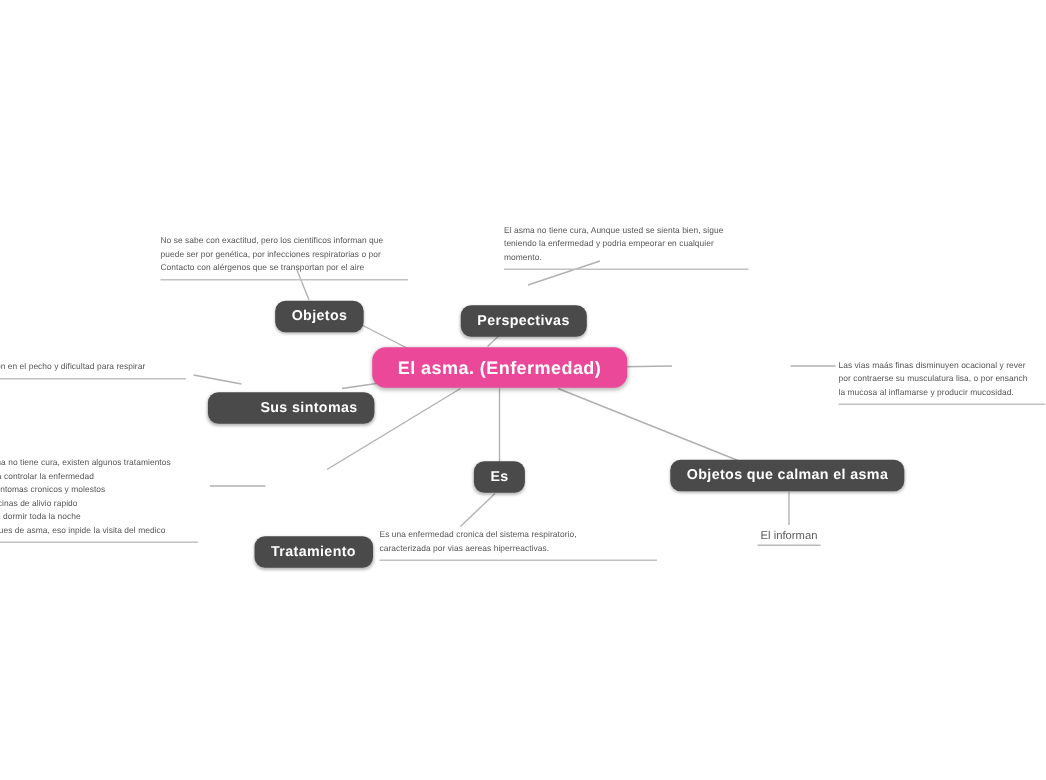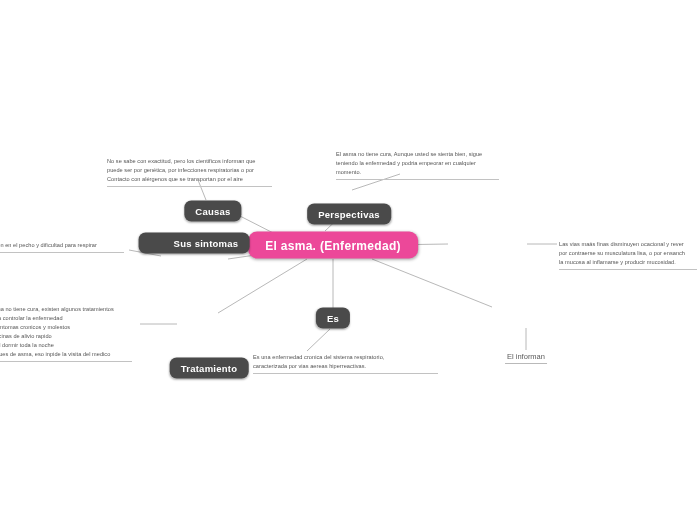--- a/index.html
+++ b/index.html
@@ -95,31 +95,32 @@
       <line x1="527" y1="244" x2="557" y2="244"></line>
       <line x1="161" y1="256" x2="129" y2="250"></line>
       <line x1="177" y1="324" x2="140" y2="324"></line>
       <line x1="330" y1="329" x2="307" y2="351"></line>
       <line x1="526" y1="328" x2="526" y2="350"></line>
     </g>
   </svg>
 
   <div class="node central" style="left:333px; top:245px;">El asma. (Enfermedad)</div>
 
-  <div class="node" style="left:213px; top:211px;">Causas</div>
+  <div class="node" style="left:213px; top:211px;">Objetos</div>
 
   <div class="node" style="left:349px; top:214px;">Perspectivas</div>
 
 
-  <div class="node" style="left:194px; top:243px;padding-left:35px;">Sus sintomas</div>
+  <div class="node" style="left:194px; top:272px;padding-left:35px;">Sus sintomas</div>
 
   <div class="node" style="left:209px; top:324px;margin-top:44px;">Tratamiento</div>
 
   <div class="node" style="left:333px; top:318px;">Es</div>
 
+  <div class="node" style="left:525px; top:317px;">Objetos que calman el asma</div>
 
   <div class="node leaf" style="left:526px; top:358px;">El informan</div>
 
   <div class="note" style="left:107px; top:157px; width:165px;">
     <div>No se sabe con exactitud, pero los cientificos informan que</div>
     <div>puede ser por genética, por infecciones respiratorias o por</div>
     <div>Contacto con alérgenos que se transportan por el aire</div>
   </div>
 
   <div class="note" style="left:336px; top:150px; width:163px;">

